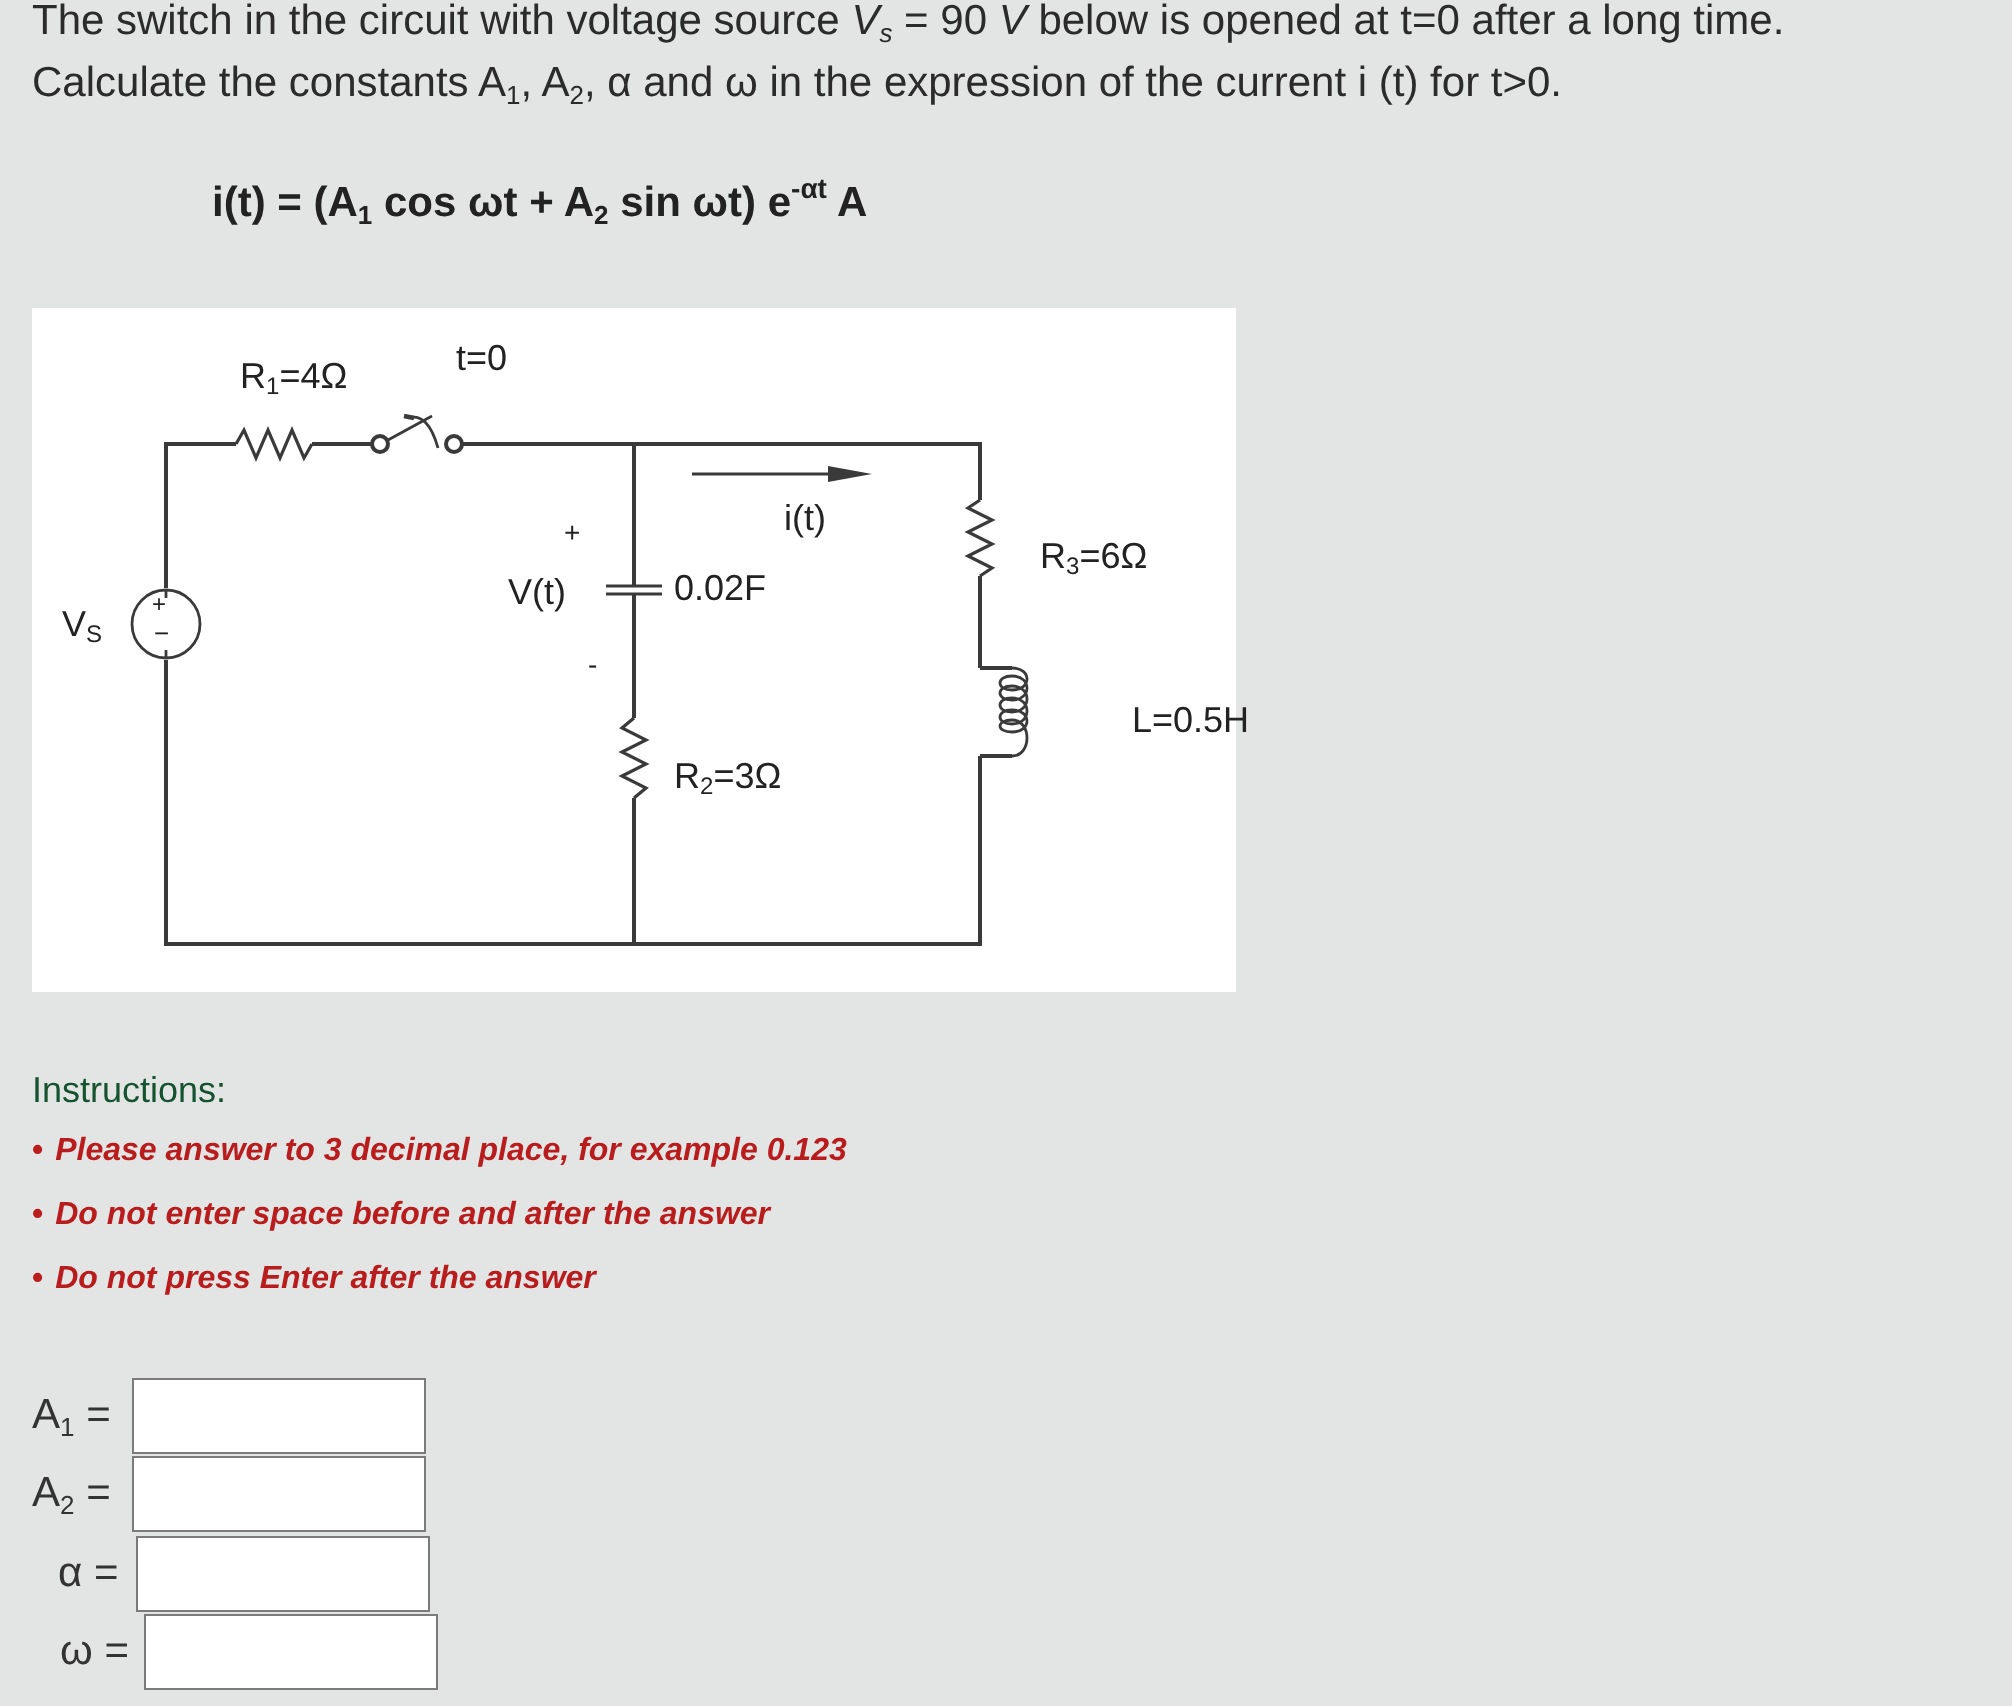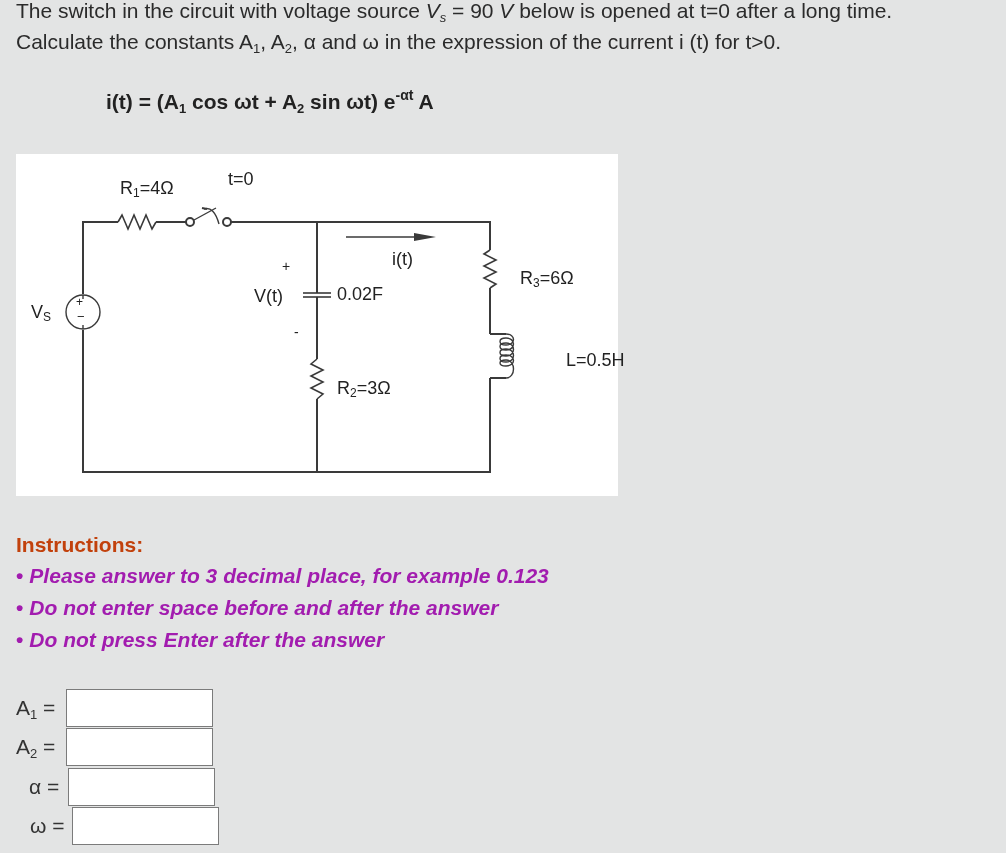--- a/index.html
+++ b/index.html
@@ -30,22 +30,22 @@
   }
   .circuit-panel svg { position: absolute; left: 0; top: 0; }
   .clabel {
     position: absolute; font-size: 18px; color: #222; white-space: nowrap;
     font-family: "Liberation Sans", sans-serif;
   }
   .clabel sub { font-size: 12px; vertical-align: -3px; }
   .instructions {
     position: absolute; left: 16px; top: 530px;
   }
-  .instr-title { font-size: 21px; font-weight: bold; color: #c2410c; height: 30px; line-height: 30px; }
-  .instr-item { font-size: 21px; font-weight: bold; font-style: italic; color: #a21caf; height: 32px; line-height: 32px; white-space: nowrap; }
+  .instr-title { font-size: 18px; font-weight: normal; color: #14532d; height: 30px; line-height: 30px; }
+  .instr-item { font-size: 16px; font-weight: bold; font-style: italic; color: #b91c1c; height: 32px; line-height: 32px; white-space: nowrap; }
   .instr-item .bullet { font-style: normal; margin-right: 6px; }
   .answer-row { position: absolute; height: 40px; }
   .answer-label {
     position: absolute; font-size: 21px; color: #333; white-space: nowrap;
     top: 7px; text-align: right;
   }
   .answer-input {
     position: absolute; top: 0; height: 38px; width: 144px;
     background: #ffffff; border: 1px solid #7b7b7b; box-sizing: border-box;
     padding: 0 4px; font-size: 18px; font-family: "Liberation Sans", sans-serif;

